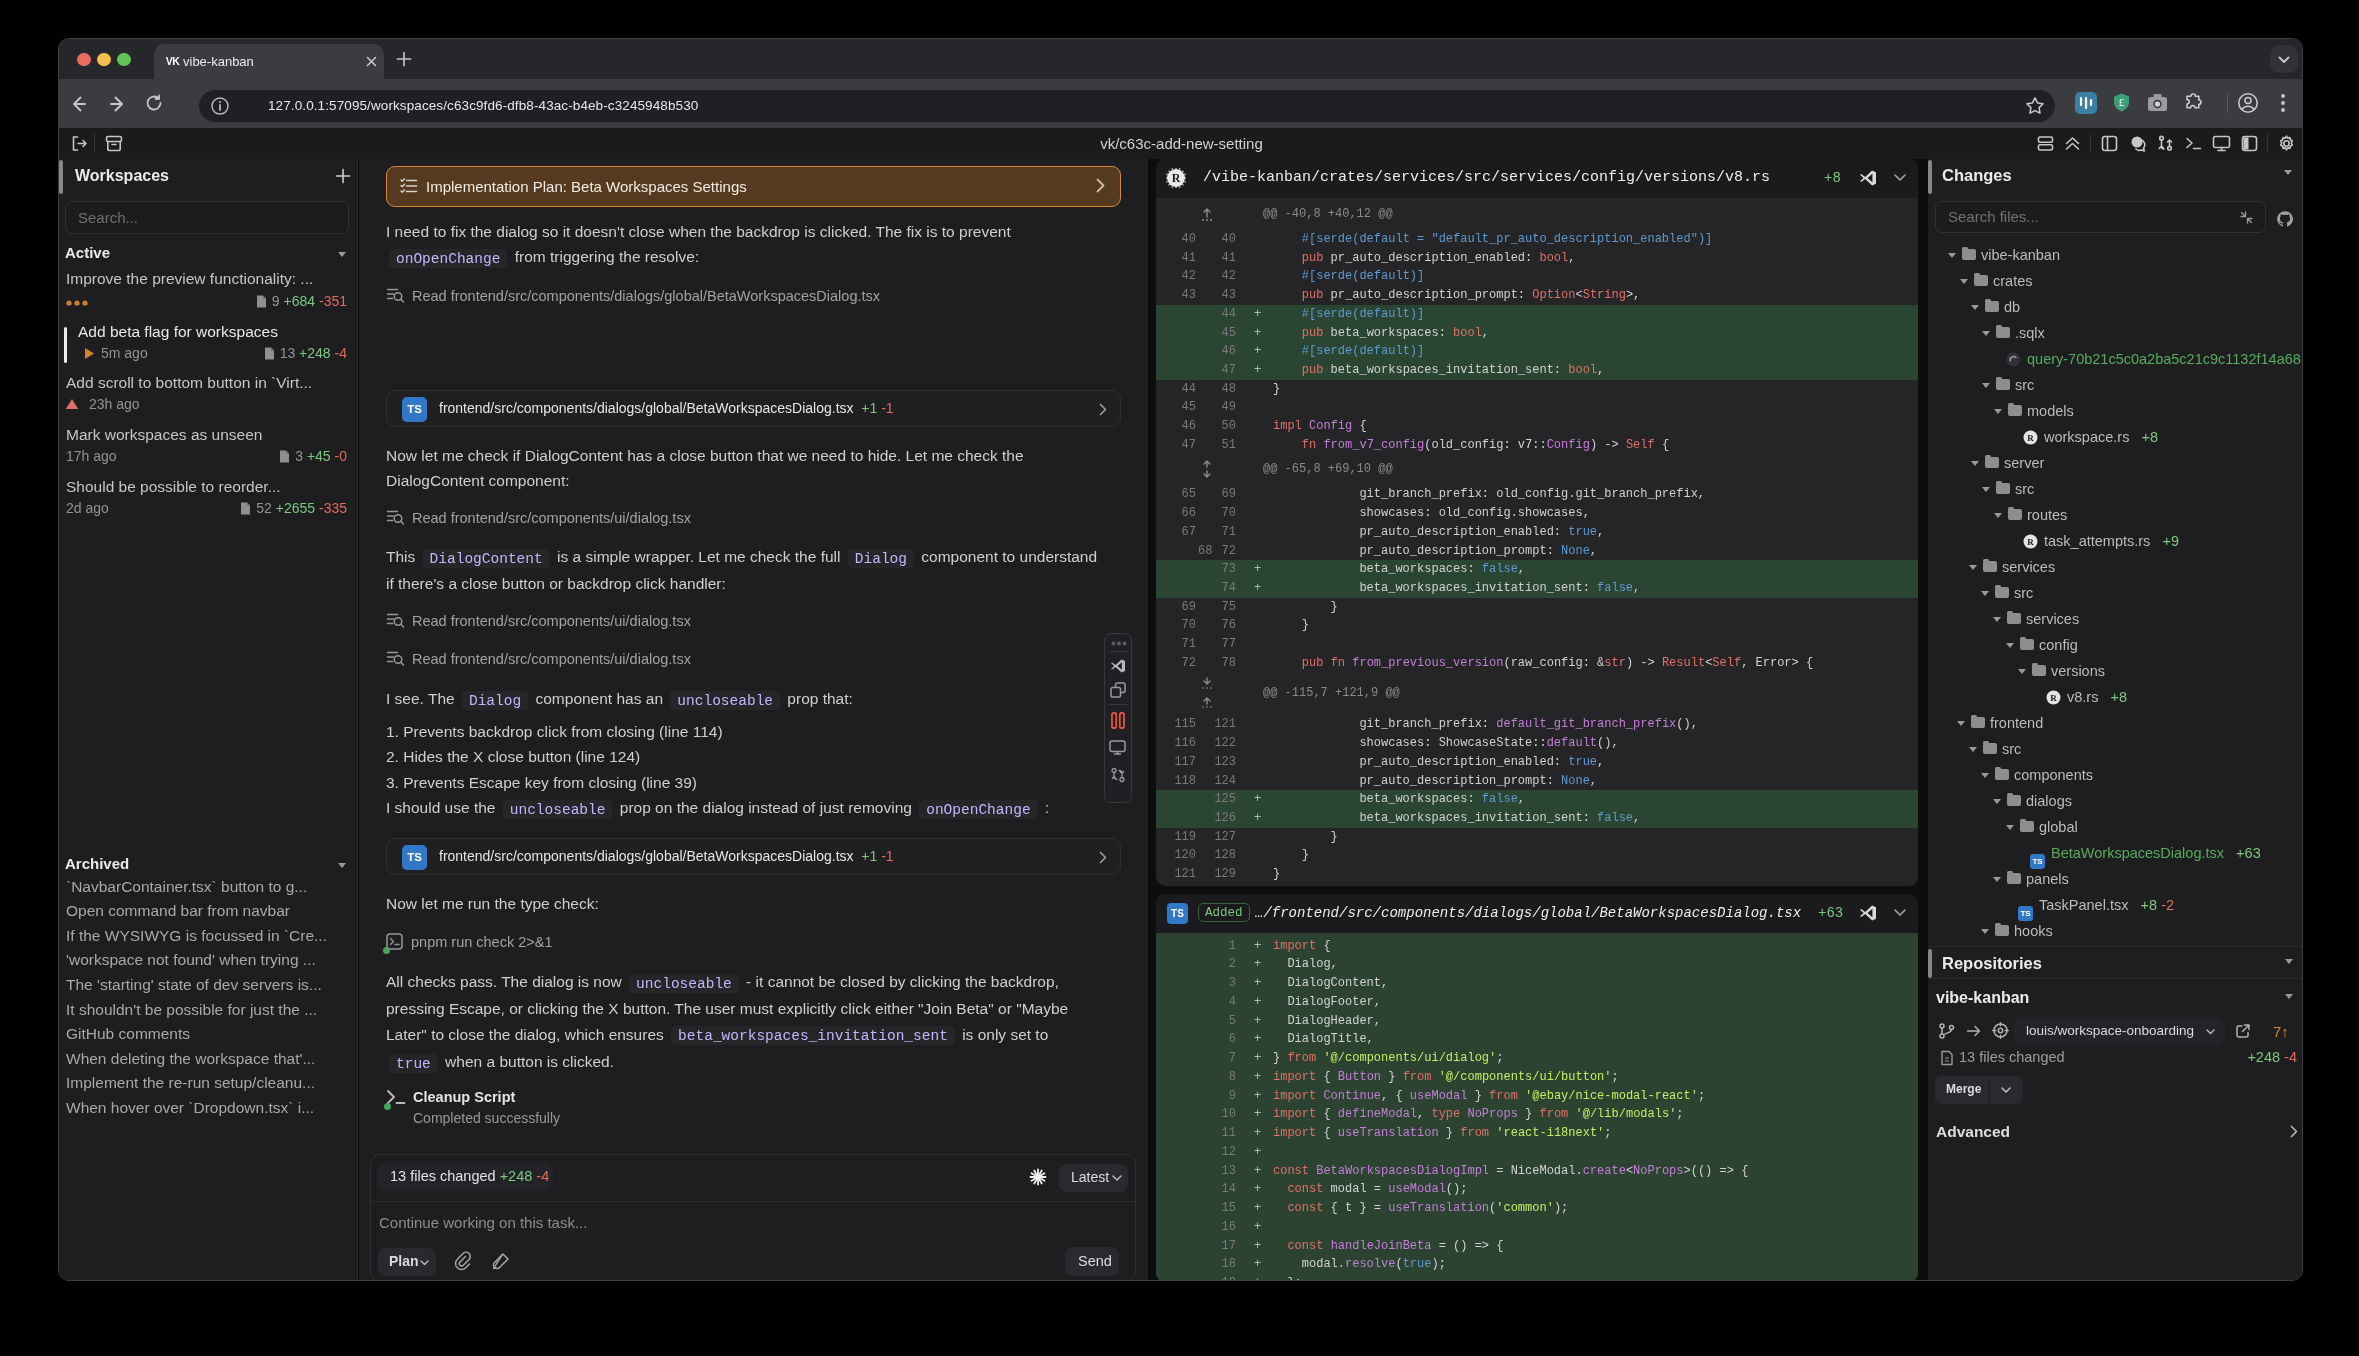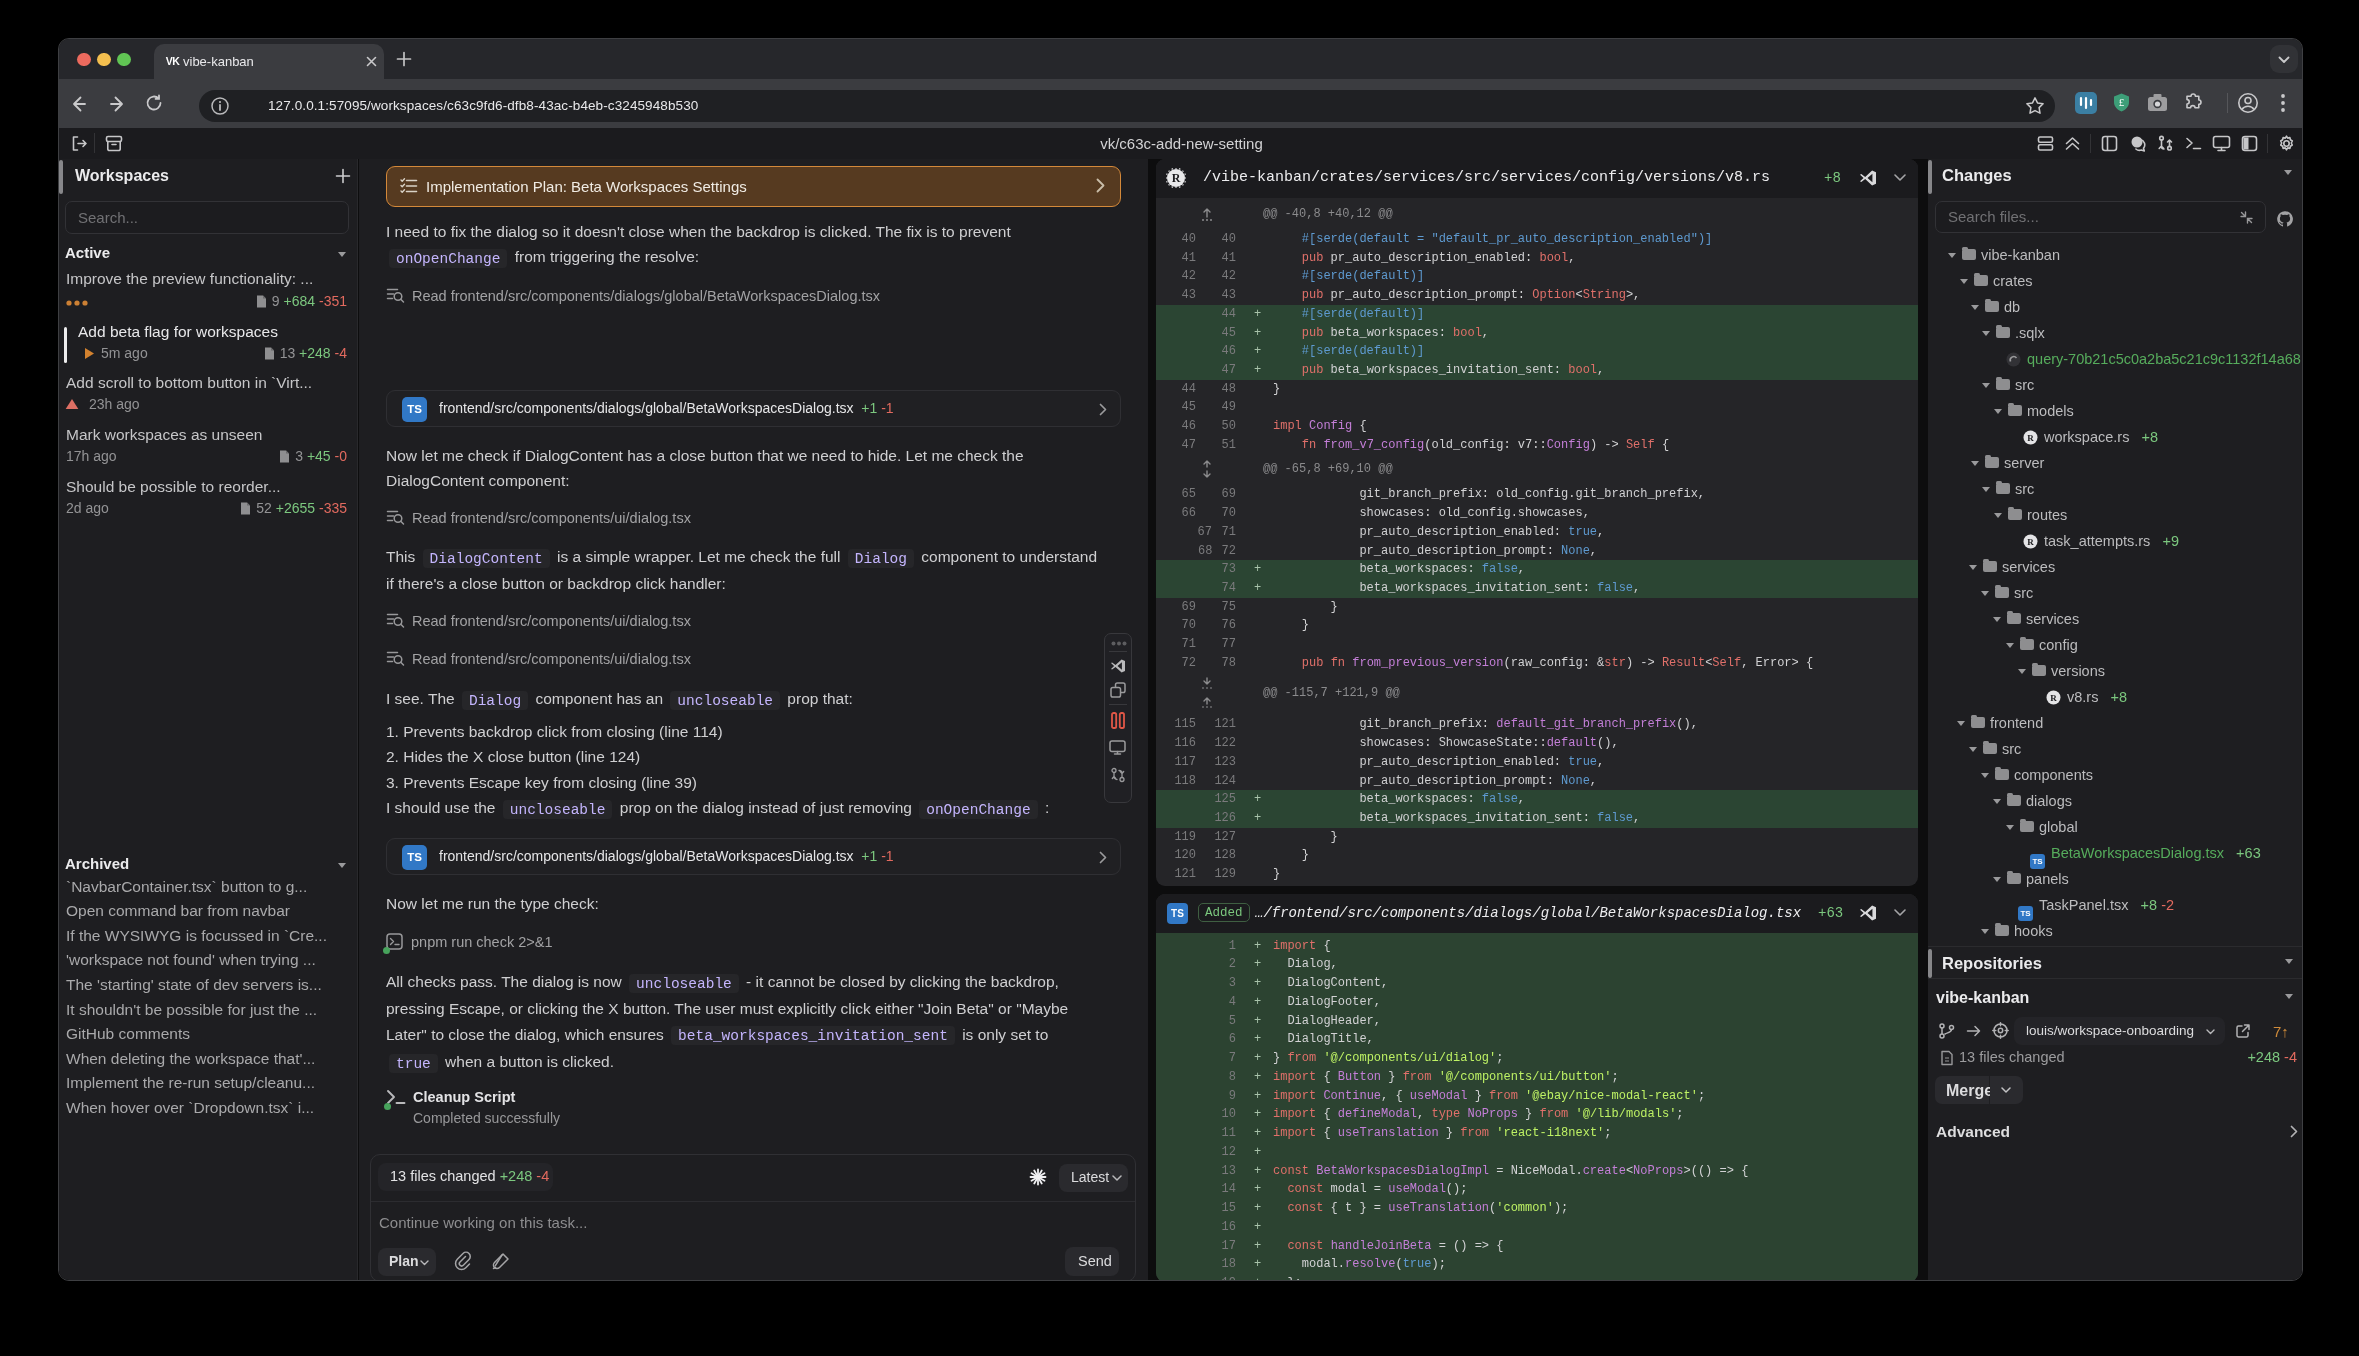--- a/index.html
+++ b/index.html
@@ -513,21 +513,21 @@
         <div class="drow" style="top:258.0px;line-height:18.7px;"><span class="dnum" style="left:0;">46</span><span class="dnum" style="left:40px;">50</span><span class="dcode"><span class="kw">impl</span> <span class="fn">Config</span> {</span></div>
         <div class="drow" style="top:276.7px;line-height:18.7px;"><span class="dnum" style="left:0;">47</span><span class="dnum" style="left:40px;">51</span><span class="dcode">    <span class="kw">fn</span> <span class="fn">from_v7_config</span>(old_config: v7::<span class="fn">Config</span>) -&gt; <span class="kw">Self</span> {</span></div>
         <div class="hunk" style="top:295.4px;height:31px;line-height:31px;">
           <span style="position:absolute;left:44px;top:0;"><svg style="display:inline-block;margin-top:5px;" width="14" height="20" viewBox="0 0 14 20" fill="none">
               <path d="M7 2 V8 M4 5 L7 2 L10 5 M7 12 V18 M4 15 L7 18 L10 15" stroke="#8b8b8d" stroke-width="1.4" stroke-linecap="round" stroke-linejoin="round"></path>
             </svg></span>
           <span style="position:absolute;left:107px;">@@ -65,8 +69,10 @@</span>
         </div>
         <div class="drow" style="top:326.4px;line-height:18.7px;"><span class="dnum" style="left:0;">65</span><span class="dnum" style="left:40px;">69</span><span class="dcode">            git_branch_prefix: old_config.git_branch_prefix,</span></div>
         <div class="drow" style="top:345.1px;line-height:18.7px;"><span class="dnum" style="left:0;">66</span><span class="dnum" style="left:40px;">70</span><span class="dcode">            showcases: old_config.showcases,</span></div>
-        <div class="drow" style="top:363.8px;line-height:18.7px;"><span class="dnum" style="left:0;margin-left:16px;">67</span><span class="dnum" style="left:40px;">71</span><span class="dcode">            pr_auto_description_enabled: <span class="cst">true</span>,</span></div>
+        <div class="drow" style="top:363.8px;line-height:18.7px;"><span class="dnum" style="left:0;">67</span><span class="dnum" style="left:40px;">71</span><span class="dcode">            pr_auto_description_enabled: <span class="cst">true</span>,</span></div>
         <div class="drow" style="top:382.5px;line-height:18.7px;"><span class="dnum" style="left:0;padding-left:42px;">68</span><span class="dnum" style="left:40px;">72</span><span class="dcode">            pr_auto_description_prompt: <span class="cst">None</span>,</span></div>
         <div class="drow ghl" style="top:401.2px;line-height:18.7px;"><span class="dnum" style="left:40px;">73</span><span style="position:absolute;left:98px;color:#a9c3ab;">+</span><span class="dcode">            beta_workspaces: <span class="cst">false</span>,</span></div>
         <div class="drow ghl" style="top:419.9px;line-height:18.7px;"><span class="dnum" style="left:40px;">74</span><span style="position:absolute;left:98px;color:#a9c3ab;">+</span><span class="dcode">            beta_workspaces_invitation_sent: <span class="cst">false</span>,</span></div>
         <div class="drow" style="top:438.6px;line-height:18.7px;"><span class="dnum" style="left:0;">69</span><span class="dnum" style="left:40px;">75</span><span class="dcode">        }</span></div>
         <div class="drow" style="top:457.3px;line-height:18.7px;"><span class="dnum" style="left:0;">70</span><span class="dnum" style="left:40px;">76</span><span class="dcode">    }</span></div>
         <div class="drow" style="top:476.0px;line-height:18.7px;"><span class="dnum" style="left:0;">71</span><span class="dnum" style="left:40px;">77</span><span class="dcode"></span></div>
         <div class="drow" style="top:494.7px;line-height:18.7px;"><span class="dnum" style="left:0;">72</span><span class="dnum" style="left:40px;">78</span><span class="dcode">    <span class="kw">pub</span> <span class="kw">fn</span> <span class="fn">from_previous_version</span>(raw_config: &amp;<span class="kw">str</span>) -&gt; <span class="kw">Result</span>&lt;<span class="kw">Self</span>, Error&gt; {</span></div>
         <div class="hunk" style="top:513.4px;height:43px;line-height:43px;">
           <span style="position:absolute;left:44px;top:0;"><svg style="display:inline-block;margin-top:4px;" width="14" height="34" viewBox="0 0 14 34" fill="none">
               <path d="M7 2 V8 M4 5 L7 8 L10 5" stroke="#8b8b8d" stroke-width="1.4" stroke-linecap="round" stroke-linejoin="round"></path>
@@ -790,21 +790,21 @@
         <div class="abs o" style="left:345px;top:864px;font-size:15px;">7↑</div>
         <div class="ic" style="left:12px;top:891px">
           <svg style="" width="14" height="16" viewBox="0 0 14 16" fill="none">
             <path d="M2 1.5 h7 l3 3 v10 h-10z" stroke="#98989a" stroke-width="1.4" stroke-linejoin="round"></path>
             <path d="M5 8 h4 M5 11 h4" stroke="#98989a" stroke-width="1.2"></path>
           </svg>
         </div>
         <div class="abs" style="left:31px;top:890px;font-size:14.5px;color:#9c9c9e;">13 files changed</div>
         <div class="abs" style="top:890px;right:7px;font-size:14.5px;"><span class="g">+248</span> <span class="r">-4</span></div>
         <div class="btn" style="left:7px;top:917px;width:54px;height:28px;border-radius:7px 0 0 7px;">
-          <span class="abs" style="left:11px;top:5.5px;font-size:16px;font-weight:bold;">Merge</span>
+          <span class="abs" style="left:11px;top:5.5px;font-size:12px;font-weight:bold;">Merge</span>
         </div>
         <div class="btn" style="left:62px;top:917px;width:33px;height:28px;border-radius:0 7px 7px 0;">
           <svg style="position:absolute;left:11px;top:11px;" width="10" height="7" viewBox="0 0 10 7" fill="none">
             <path d="M1 1 L5 5 L9 1" stroke="#c3c3c5" stroke-width="1.5" stroke-linecap="round" stroke-linejoin="round"></path>
           </svg>
         </div>
         <div class="abs" style="left:8px;top:964px;font-size:15.5px;font-weight:bold;color:#dededf;">Advanced</div>
         <div class="ic" style="left:362px;top:966px">
           <svg style="" width="8" height="13" viewBox="0 0 8 13" fill="none">
             <path d="M1.5 1.5 L6.5 6.5 L1.5 11.5" stroke="#b2b2b4" stroke-width="1.7" stroke-linecap="round" stroke-linejoin="round"></path>

